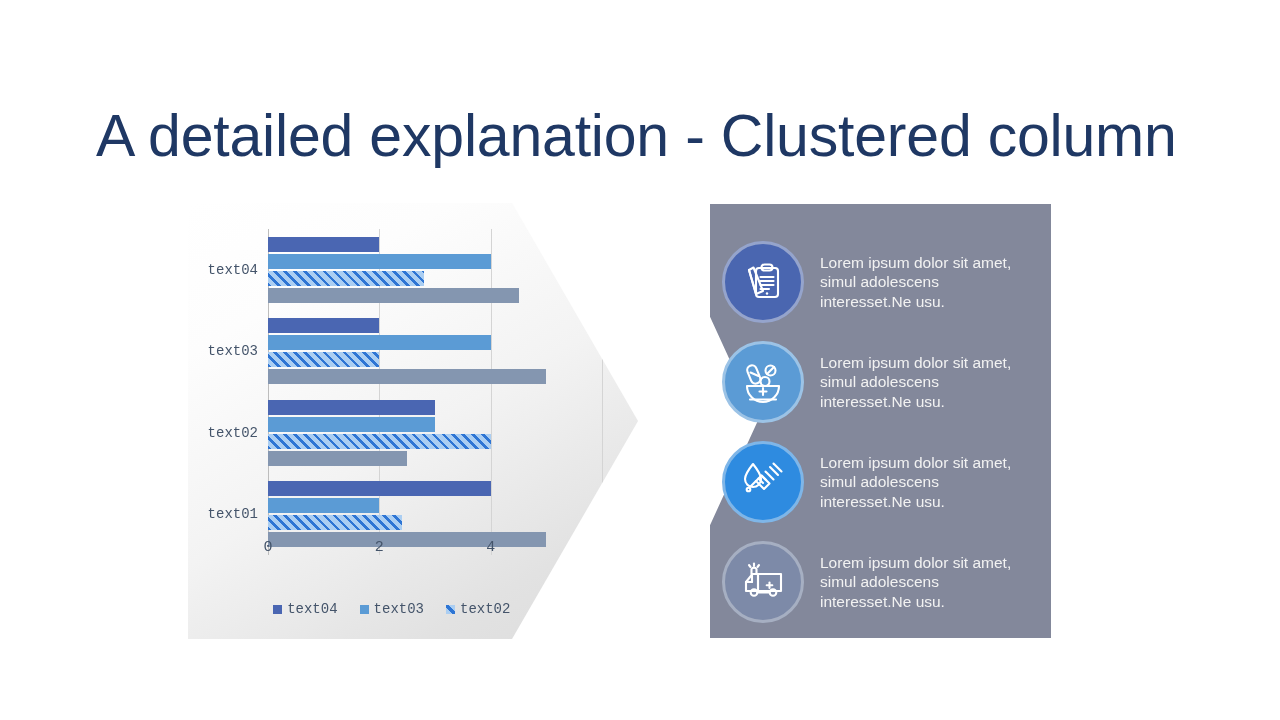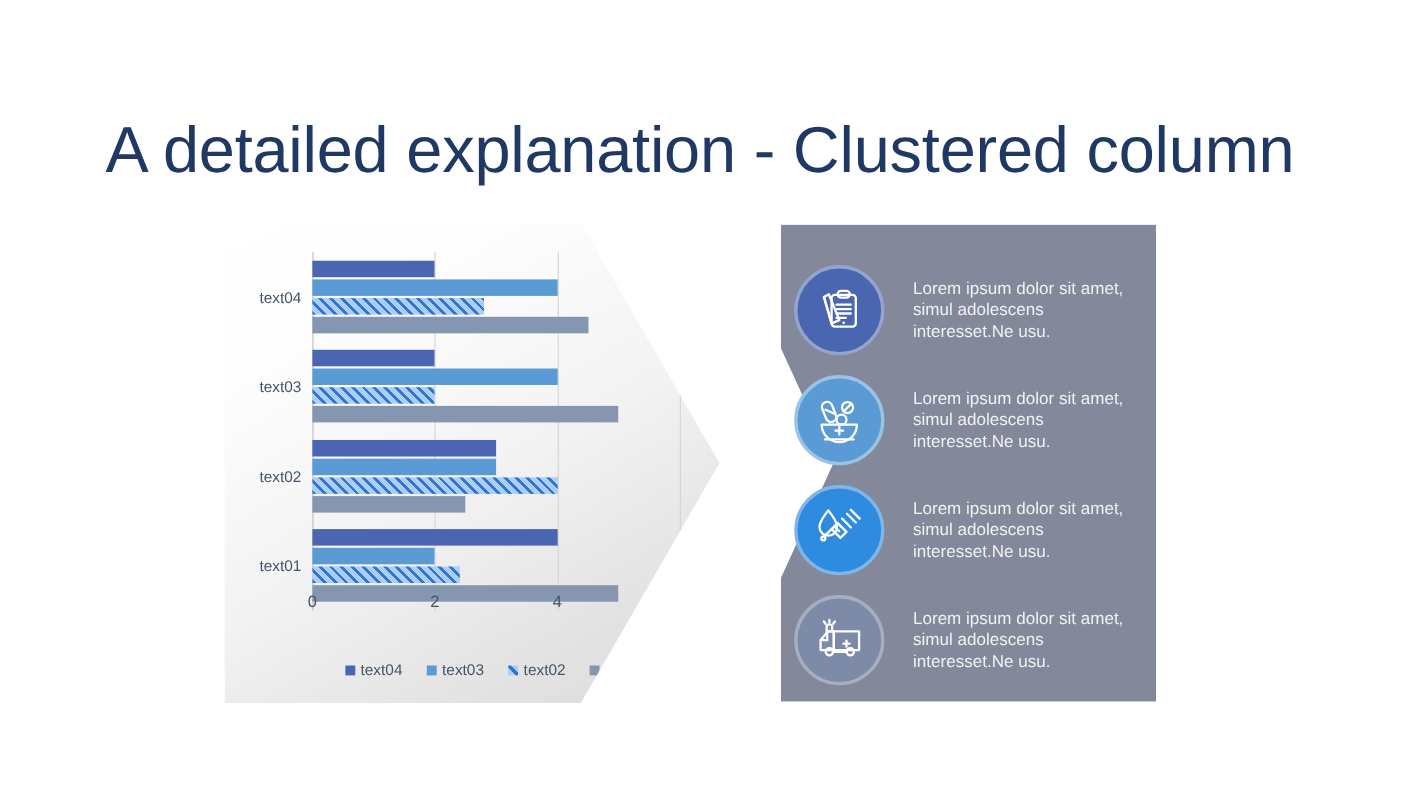--- a/index.html
+++ b/index.html
@@ -28,28 +28,29 @@
     font-weight: 400;
     letter-spacing: -0.2px;
     color: #1F3864;
     line-height: 1.15;
     white-space: nowrap;
   }
 
   
   .chart-panel {
     position: absolute;
-    left: 204px;
+    left: 188px;
     top: 203px;
     width: 450px;
     height: 436px;
     background: linear-gradient(150deg, #ffffff 0%, #fdfdfd 22%, #f3f3f3 52%, #e2e2e2 82%, #dcdcdc 100%);
     -webkit-clip-path: polygon(0 0, 72% 0, 100% 50%, 72% 100%, 0 100%);
     clip-path: polygon(0 0, 72% 0, 100% 50%, 72% 100%, 0 100%);
     filter: drop-shadow(2px 2px 3px rgba(0,0,0,0.18));
+    font-family: Liberation Mono, monospace;
   }
 
   
   .plot {
     position: absolute;
     left: 80px;
     top: 26px;
     width: 334px;
     height: 326px;
   }
@@ -145,21 +146,21 @@
     clip-path: polygon(0 0, 100% 0, 100% 100%, 0 100%, 0 74%, 14% 50%, 0 26%);
   }
 
   .info-item {
     position: absolute;
     left: 14px;
     width: 320px;
     height: 100px;
     display: flex;
     align-items: center;
-    gap: 26px;
+    gap: 16px;
   }
 
   .icon-circle {
     width: 82px;
     height: 82px;
     min-width: 82px;
     border-radius: 50%;
     display: flex;
     align-items: center;
     justify-content: center;

